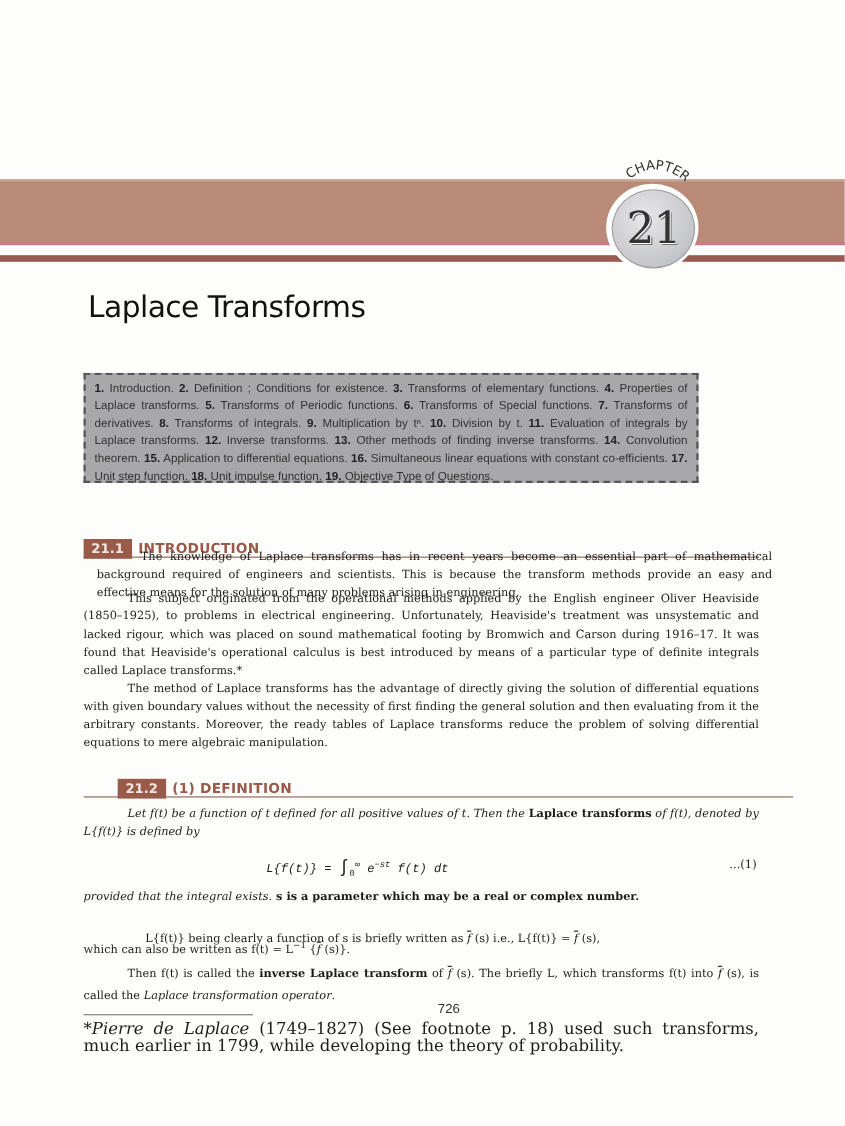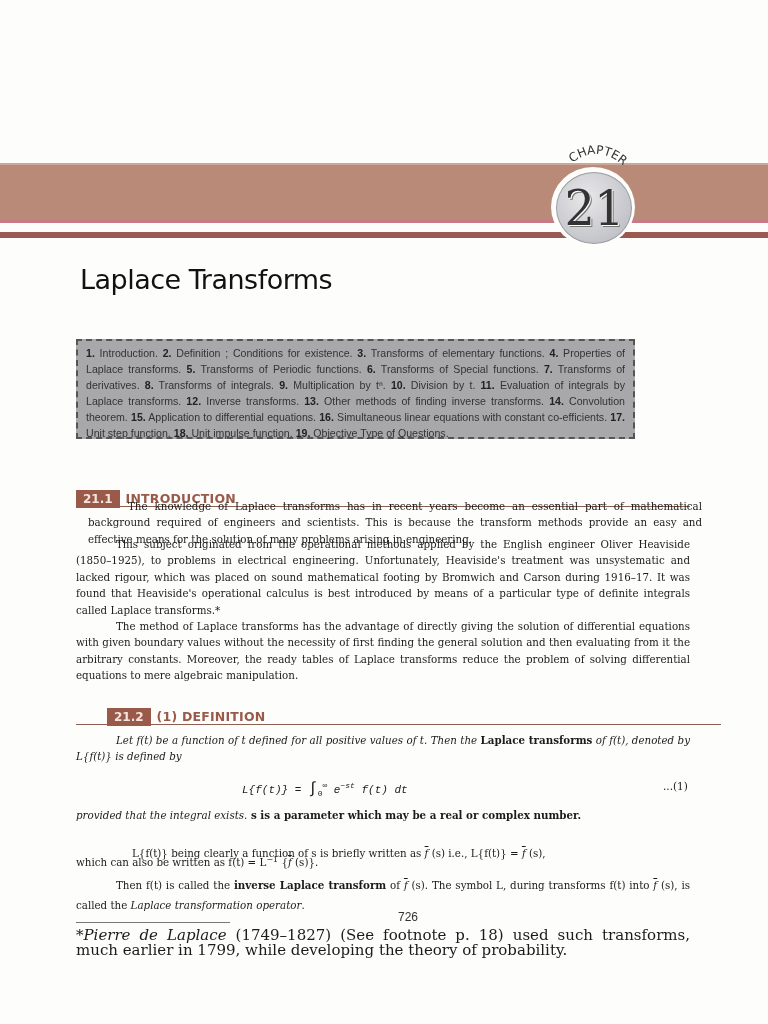--- a/index.html
+++ b/index.html
@@ -4,21 +4,21 @@
 <style>
   html, body { margin:0; padding:0; }
   body { width:768px; height:1024px; background:#fdfdfb; position:relative; overflow:hidden; font-family:"DejaVu Serif", serif; color:#1b1b1b; }
   .band { position:absolute; left:0; width:768px; }
   .band-main { top:163px; height:59px; background:#b98a77; border-top:2px solid #c9a89a; }
   .band-pink { top:220px; height:3px; background:#c97a8a; }
   .band-white { top:223px; height:8px; background:#fdfdfb; }
   .band-dark { top:232px; height:6px; background:#9a5a52; }
   .chapter-badge { position:absolute; left:551px; top:167px; width:84px; height:80px; border-radius:50%; background:#fdfdfb; }
   .chapter-oval { position:absolute; left:556px; top:172px; width:74px; height:70px; border-radius:50%; background:radial-gradient(circle at 40% 35%, #e8e8ea, #b5b6bc); border:1px solid #9a9ca2; display:flex; align-items:center; justify-content:center; }
-  .chapter-num { font-family:"DejaVu Serif", serif; font-size:48px; color:#333; letter-spacing:-1px; text-shadow:1px 1px 0 #fff, 2px 2px 0 #777; }
+  .chapter-num { font-family:"DejaVu Serif", serif; font-size:40px; color:#333; letter-spacing:-1px; text-shadow:1px 1px 0 #fff, 2px 2px 0 #777; }
   .chapter-word { position:absolute; left:561px; top:138px; width:70px; height:30px; }
   .chapter-word text { font-family:"DejaVu Sans", sans-serif; font-size:12px; fill:#333; }
   .title { position:absolute; left:80px; top:264px; font-family:"DejaVu Sans", sans-serif; font-size:27px; color:#111; letter-spacing:-0.5px; font-weight:500; }
   .toc-box { position:absolute; left:76px; top:339px; width:559px; height:100px; background:#a8a8aa; border:2px dashed #555; box-sizing:border-box; padding:4px 8px; font-family:"Liberation Sans", sans-serif; font-size:10.6px; line-height:16px; color:#333; text-align:justify; }
   .toc-box b { color:#222; }
   .sec-head { position:absolute; left:76px; height:18px; width:614px; border-bottom:1.5px solid #8b5f52; }
   .sec-num { display:inline-block; background:#9a5a4a; color:#f3e6e0; font-family:"DejaVu Sans", sans-serif; font-weight:bold; font-size:12px; padding:1px 7px; height:16px; line-height:16px; }
   .sec-title { display:inline-block; margin-left:6px; font-family:"DejaVu Sans", sans-serif; font-weight:bold; font-size:12.5px; color:#9a5a4a; letter-spacing:0.2px; }
   .para { position:absolute; left:76px; width:614px; font-family:"DejaVu Serif", serif; font-size:10.3px; line-height:16.4px; text-align:justify; color:#1b1b1b; }
   .indent { text-indent:40px; }
@@ -75,21 +75,21 @@
 <p class="para" style="top:807px;margin:0;">
   <i>provided that the integral exists.</i><b> s is a parameter which may be a real or complex number.</b>
 </p>
 <p class="para indent" style="top:829px;margin:16px;">
   <span>L{f(t)} being clearly a function of s is briefly written as </span><span class="bar">f</span><span> (s) i.e., L{f(t)} = </span><span class="bar">f</span><span> (s),</span>
 </p>
 <p class="para" style="top:852px;margin:0;">
   <span>which can also be written as f(t) = L</span><sup style="font-size:8px;">−1</sup><span> {</span><span class="bar">f</span><span> (s)}.</span>
 </p>
 <p class="para indent" style="top:875px;margin:0;line-height:20px;">
-  <span>Then f(t) is called the </span><b>inverse Laplace transform</b><span> of </span><span class="bar">f</span><span> (s). The symbol L, during transforms f(t) into </span><span class="bar">f</span><span> (s), is called the </span><i>Laplace transformation operator</i><span>.</span>
+  <span>Then f(t) is called the </span><b>inverse Laplace transform</b><span> of </span><span class="bar">f</span><span> (s). The briefly L, which transforms f(t) into </span><span class="bar">f</span><span> (s), is called the </span><i>Laplace transformation operator</i><span>.</span>
 </p>
 
 <div class="footrule"></div>
 <p class="footnote" style="margin:0;">
   <i>*Pierre de Laplace</i><span> (1749–1827) (See footnote p. 18) used such transforms, much earlier in 1799, while developing the theory of probability.</span>
 </p>
 
 <div class="page-num">726</div>
 
 </body></html>

